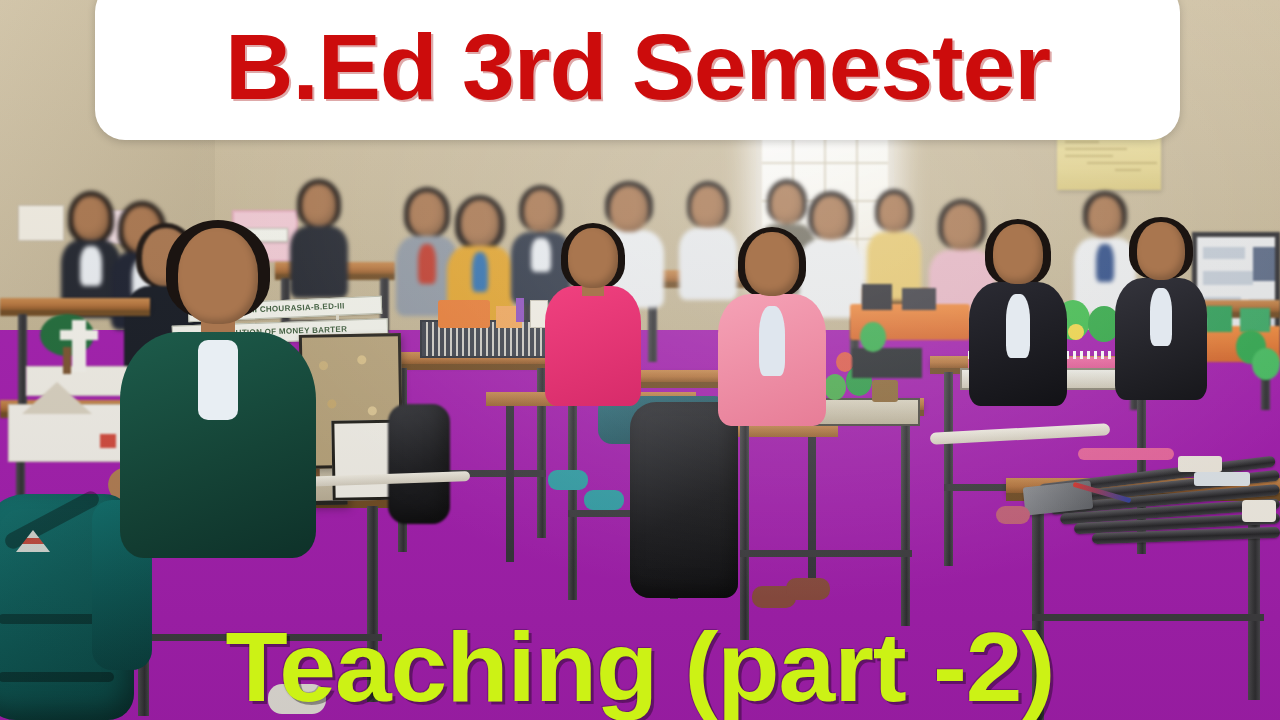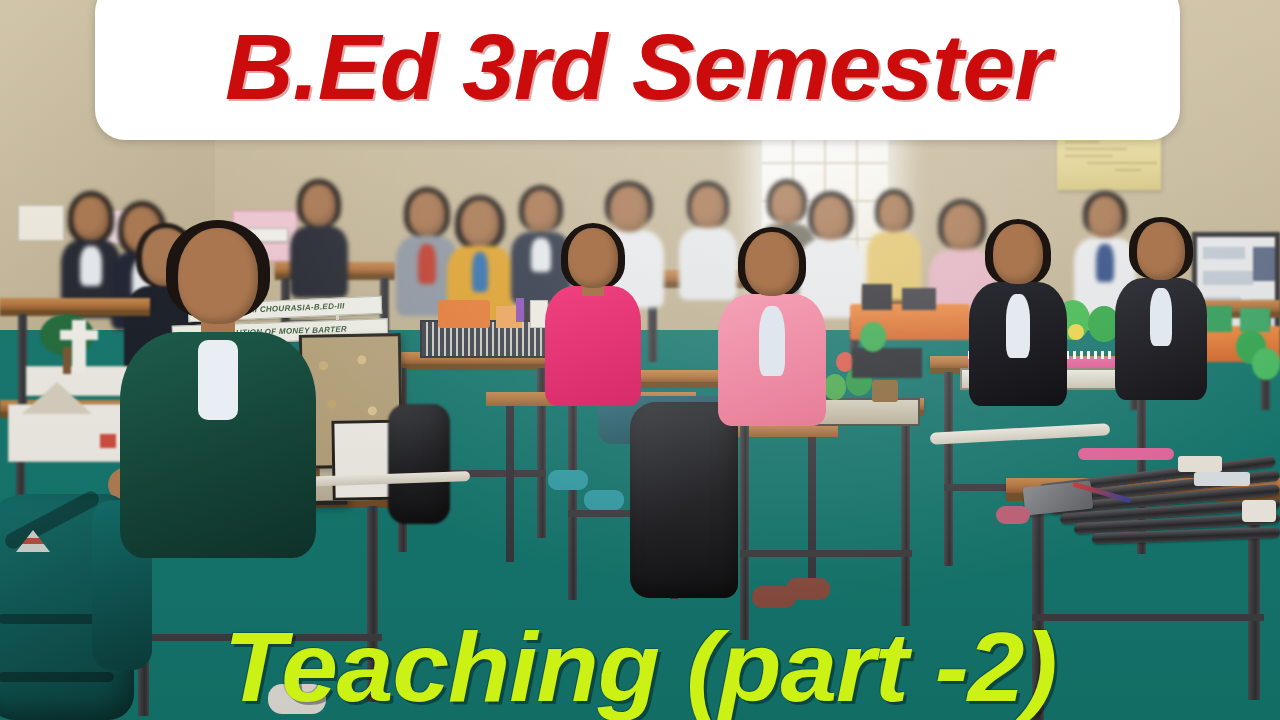--- a/index.html
+++ b/index.html
@@ -6,22 +6,21 @@
     margin: 0;
     padding: 0;
     background: #000;
   }
   #thumbnail {
     position: relative;
     width: 1280px;
     height: 720px;
     overflow: hidden;
     font-family: "Liberation Sans", sans-serif;
-    background: #0f766e;
-    font-style: italic;
+    background: #a21caf;
   }
 
   
   .photo {
     position: absolute;
     inset: 0;
     overflow: hidden;
   }
 
   

